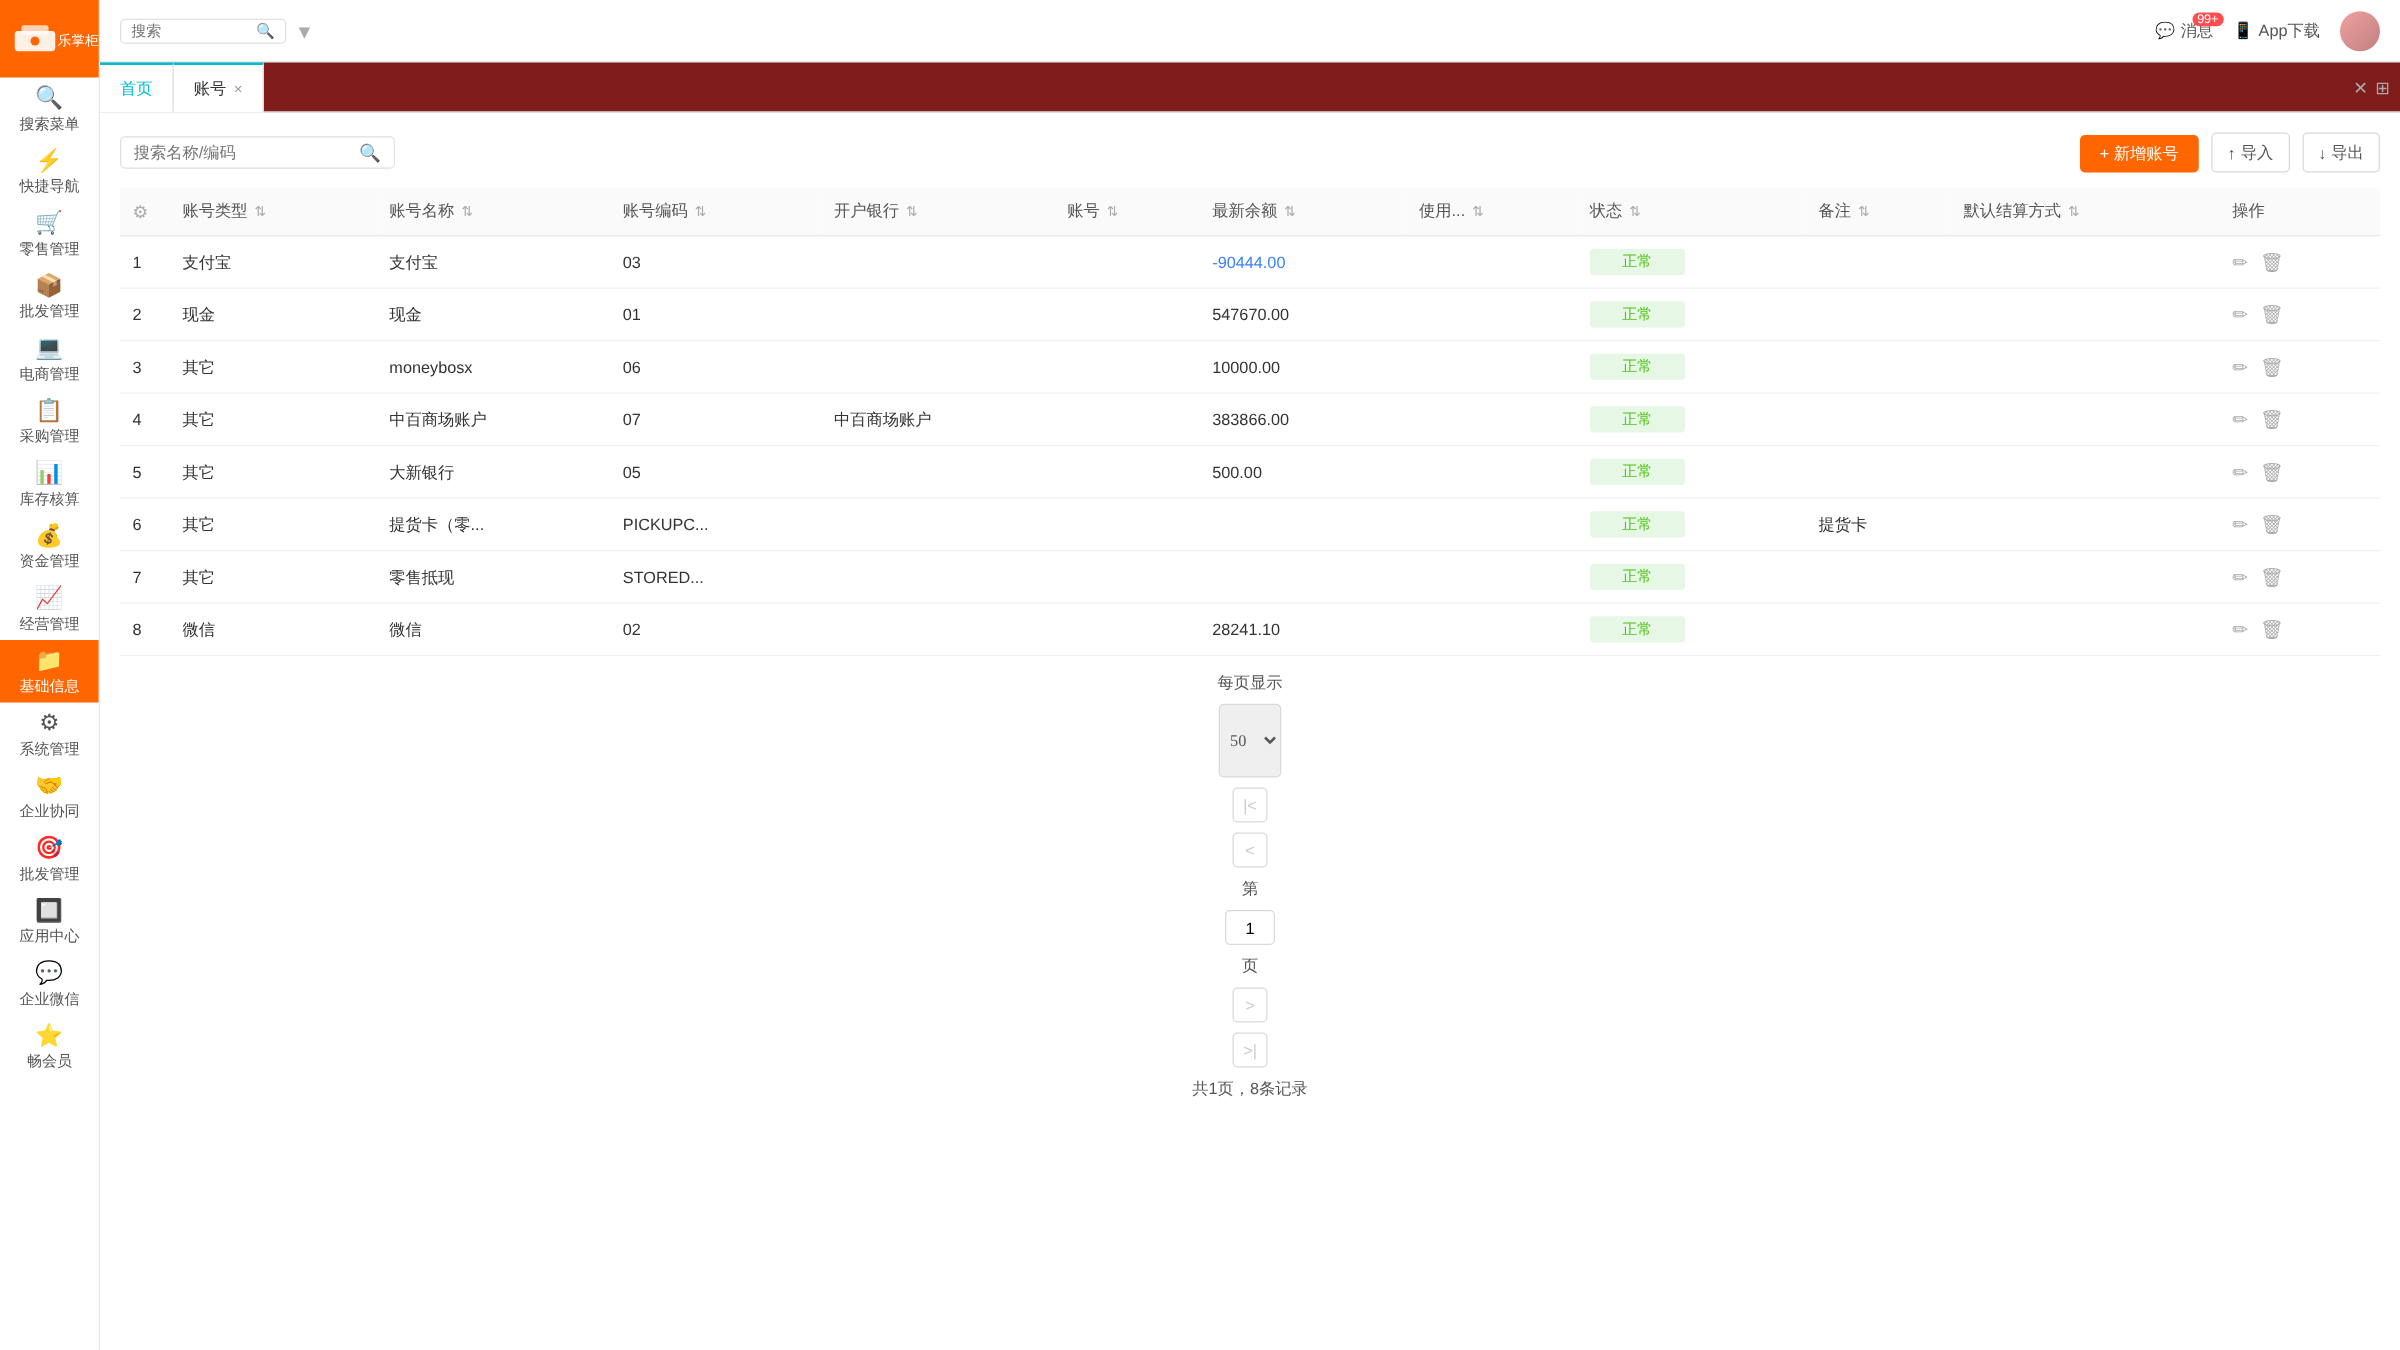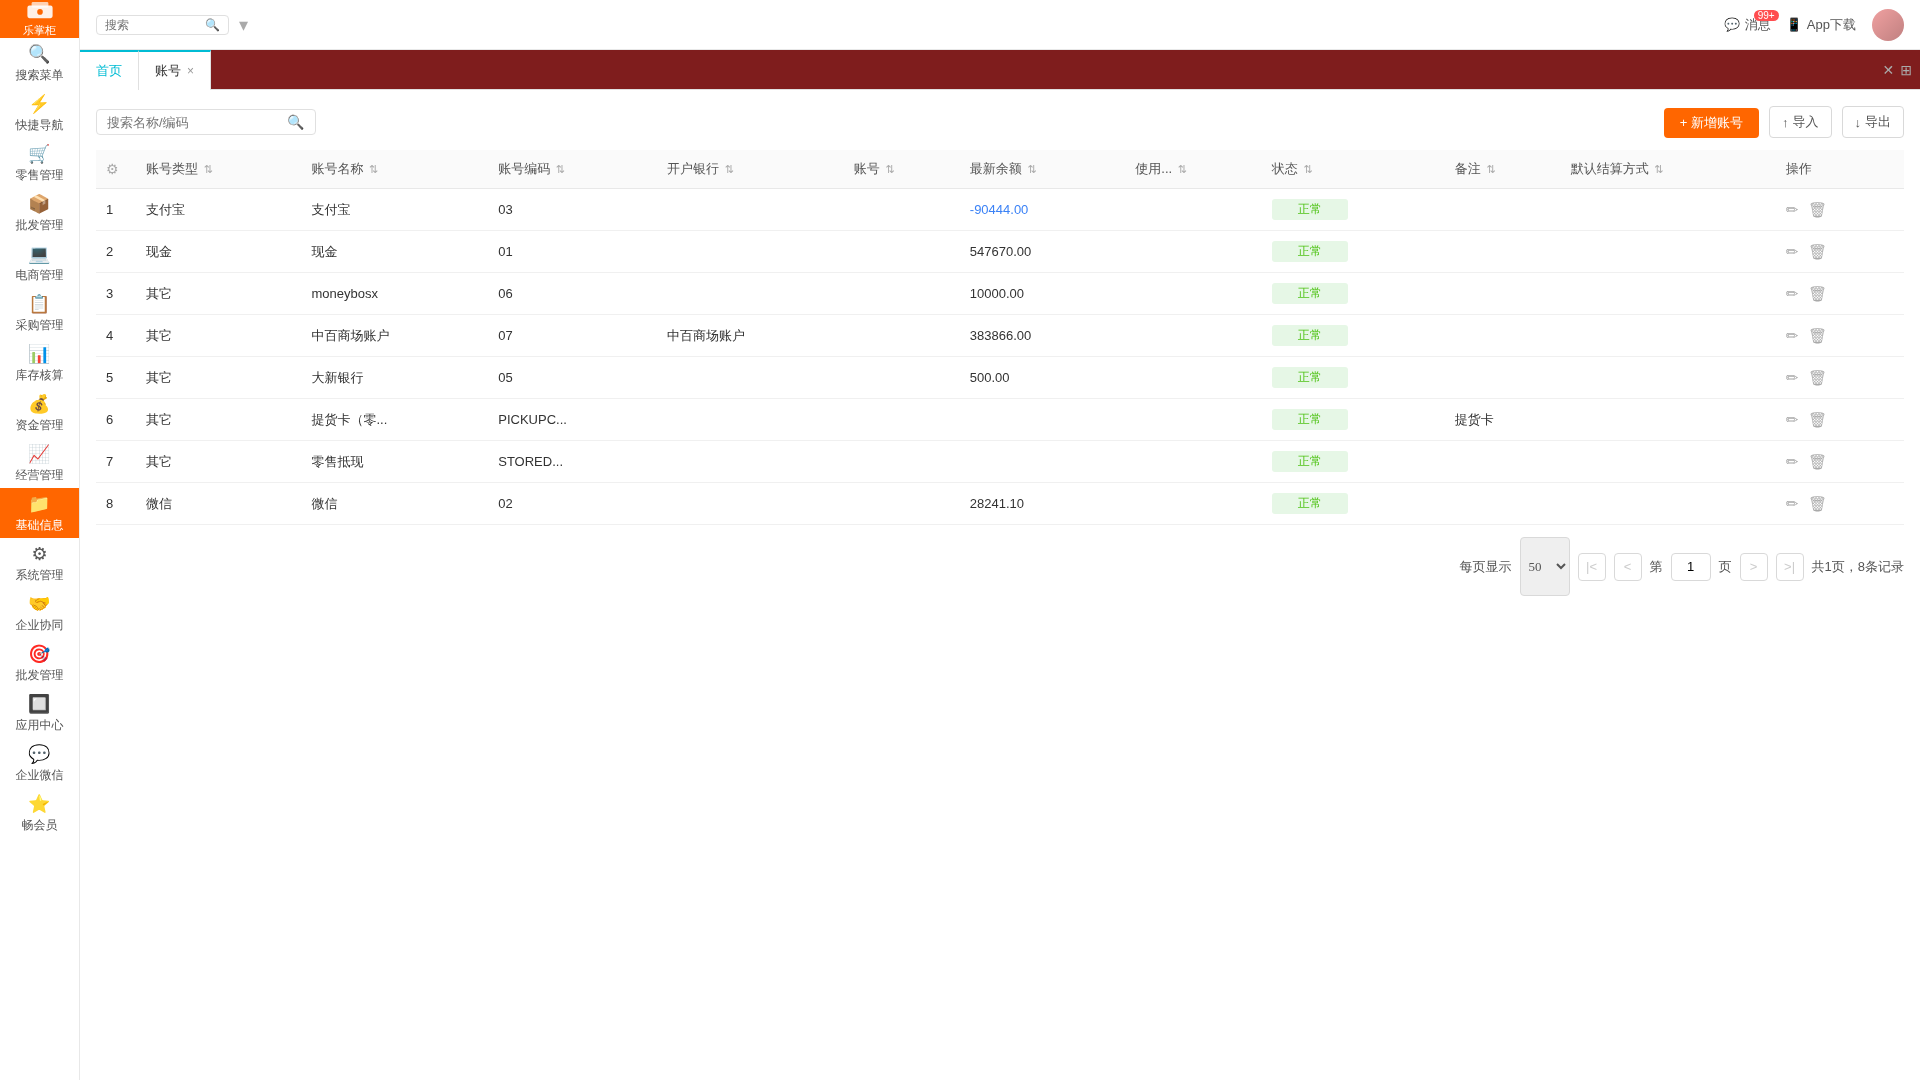--- a/index.html
+++ b/index.html
@@ -1,20 +1,20 @@
 <!DOCTYPE html>
 <html><head>
   <meta charset="utf-8">
   <style>
     * { margin: 0; padding: 0; box-sizing: border-box; }
     body { font-family: 'Microsoft YaHei', 'PingFang SC', sans-serif; font-size: 13px; background: #f0f2f5; display: flex; height: 1080px; width: 1920px; overflow: hidden; }
 
     
     .sidebar { width: 80px; background: #fff; display: flex; flex-direction: column; align-items: center; border-right: 1px solid #e8e8e8; flex-shrink: 0; }
-    .sidebar-logo { width: 100%; height: 38px; background: #ff6600; display: flex; align-items: center; justify-content: space-between; flex-direction: column; }
+    .sidebar-logo { width: 100%; height: 62px; background: #ff6600; display: flex; align-items: center; justify-content: flex-end; }
     .sidebar-logo-text { color: #fff; font-size: 11px; margin-top: 2px; }
     .sidebar-logo-icon { width: 36px; height: 28px; }
     .sidebar-nav { width: 100%; flex: 1; overflow-y: auto; }
     .sidebar-item { width: 100%; height: 50px; display: flex; flex-direction: column; align-items: center; justify-content: center; cursor: pointer; color: #555; font-size: 12px; border-bottom: none; }
     .sidebar-item.active { background: #ff6600; color: #fff; }
     .sidebar-item .icon { font-size: 18px; margin-bottom: 2px; }
 
     
     .main-area { flex: 1; display: flex; flex-direction: column; overflow: hidden; }
     .topbar { height: 50px; background: #fff; display: flex; align-items: center; justify-content: space-between; padding: 0 16px; border-bottom: 1px solid #e8e8e8; flex-shrink: 0; }
@@ -33,41 +33,41 @@
     .tab-item.home { background: #fff; border-top: 2px solid #00bcd4; color: #00bcd4; }
     .tab-item.active-tab { background: #fff; border-top: 2px solid #00bcd4; color: #333; }
     .tab-close { color: #999; font-size: 12px; cursor: pointer; }
     .tab-maximize { margin-left: auto; margin-right: 8px; color: #999; font-size: 14px; cursor: pointer; display: flex; gap: 6px; }
 
     
     .content { flex: 1; overflow: auto; padding: 16px; background: #fff; }
 
     
     .toolbar { display: flex; align-items: center; justify-content: space-between; margin-bottom: 12px; }
-    .search-box { display: flex; align-items: center; border: 1px solid #e0e0e0; border-radius: 4px; padding: 4px 10px; width: 220px; }
+    .search-box { display: flex; align-items: flex-start; border: 1px solid #e0e0e0; border-radius: 4px; padding: 4px 10px; width: 220px; }
     .search-box input { border: none; outline: none; font-size: 13px; color: #666; flex: 1; }
     .search-icon { color: #aaa; font-size: 14px; }
     .toolbar-right { display: flex; align-items: flex-end; gap: 10px; }
     .btn-primary { background: #ff6600; color: #fff; border: none; border-radius: 4px; padding: 6px 16px; font-size: 13px; cursor: pointer; display: flex; align-items: center; gap: 4px; }
     .btn-secondary { background: #fff; color: #555; border: 1px solid #d9d9d9; border-radius: 4px; padding: 6px 12px; font-size: 13px; cursor: pointer; display: flex; align-items: center; gap: 4px; }
 
     
     .table-wrap { width: 100%; overflow-x: auto; }
     table { width: 100%; border-collapse: collapse; font-size: 13px; }
     thead tr { background: #fafafa; border-bottom: 1px solid #e8e8e8; }
     thead th { padding: 10px 10px; text-align: left; color: #555; font-weight: 500; white-space: nowrap; border-bottom: 1px solid #e8e8e8; }
     tbody tr { border-bottom: 1px solid #f0f0f0; }
     tbody td { padding: 10px 10px; color: #333; white-space: nowrap; }
     .sort-icon { color: #aaa; font-size: 11px; margin-left: 2px; cursor: pointer; }
     .status-badge { display: inline-block; padding: 2px 26px; border-radius: 3px; font-size: 12px; background: #e6f7e6; color: #52c41a; }
     .action-btn { color: #aaa; cursor: pointer; font-size: 15px; margin-right: 6px; }
     .th-settings { color: #aaa; font-size: 14px; cursor: pointer; }
 
     
-    .pagination { display: flex; align-items: center; justify-content: flex-end; padding: 12px 0 0 0; gap: 8px; font-size: 13px; color: #555; }
+    .pagination { display: flex; align-items: center; justify-content: flex-end; padding: 12px 0 0 0; gap: 8px; font-size: 13px; color: #555; flex-direction: column; }
     .page-size-select { border: 1px solid #d9d9d9; border-radius: 4px; padding: 20px 4px; font-size: 13px; color: #555; font-family: Liberation Serif, serif; }
     .page-btn { width: 28px; height: 28px; border: 1px solid #d9d9d9; border-radius: 4px; background: #fff; display: flex; align-items: center; justify-content: center; cursor: pointer; color: #555; }
     .page-btn.disabled { color: #ccc; cursor: not-allowed; }
     .page-input { width: 40px; height: 28px; border: 1px solid #d9d9d9; border-radius: 4px; text-align: center; font-size: 13px; }
   </style>
 </head>
 <body>
 
 <div class="sidebar">
   <div class="sidebar-logo">

